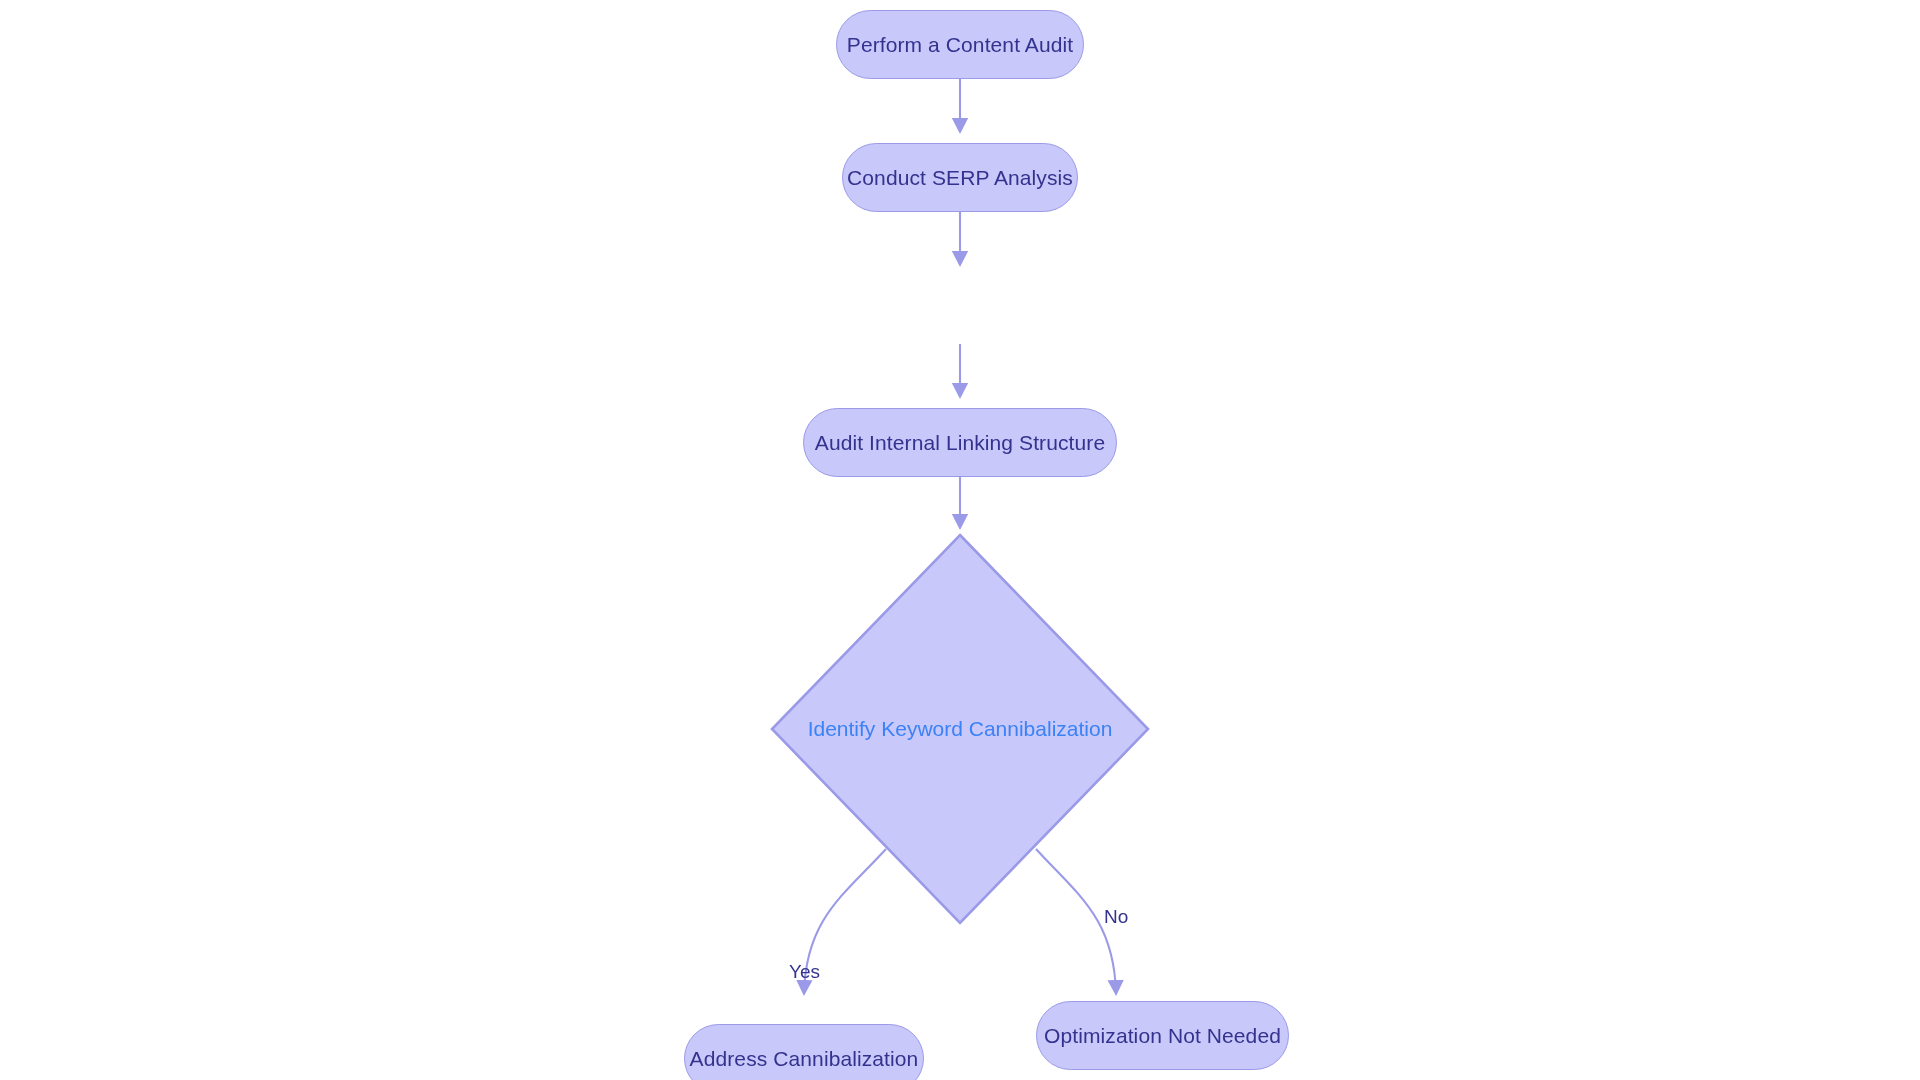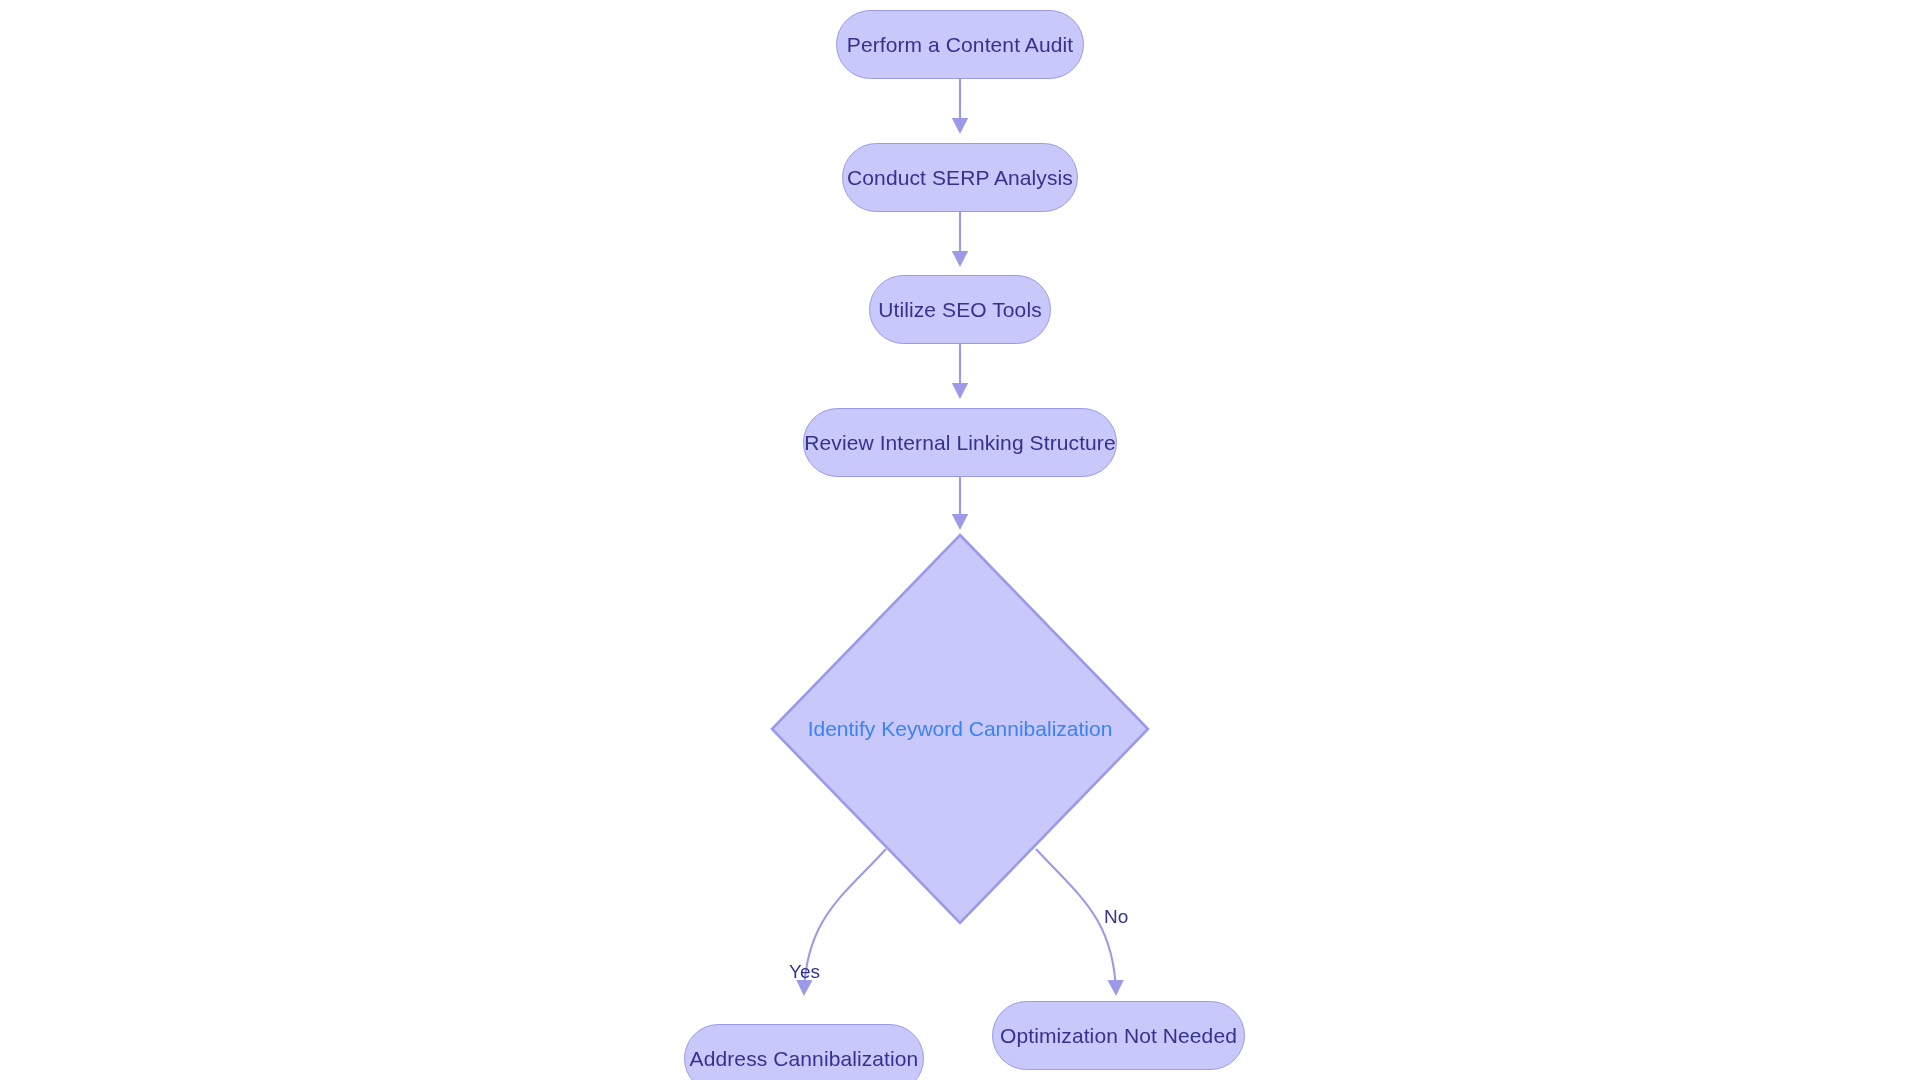--- a/index.html
+++ b/index.html
@@ -116,40 +116,37 @@
   </svg>
 
   <div class="node process" style="left:842px; top:143px; width:236px; height:69px;">
     <span class="node-label">Conduct SERP Analysis</span>
   </div>
 
   <div class="node process" style="left:836px; top:10px; width:248px; height:69px;">
     <span class="node-label">Perform a Content Audit</span>
   </div>
 
-  <div class="node process" style="left:869px; top:275px; width:182px; height:69px;">
-    <span class="node-label">Utilize SEO Tools</span>
-  </div>
 
   <div class="node process" style="left:803px; top:408px; width:314px; height:69px;">
-    <span class="node-label">Review Internal Linking Structure</span>
+    <span class="node-label">Audit Internal Linking Structure</span>
   </div>
 
   <div class="decision-wrap" style="left:770px; top:533px; width:380px; height:392px;">
     <svg class="decision-shape" viewBox="0 0 380 392" preserveAspectRatio="none" aria-hidden="true">
       <polygon points="190,2 378,196 190,390 2,196" fill="#c8c8fa" stroke="#9a9ae8" stroke-width="2.6"></polygon>
     </svg>
     <div class="decision-text">Identify Keyword Cannibalization</div>
   </div>
 
   <div class="edge-label" style="left:789px; top:951px;margin-top:10px;">Yes</div>
 
   <div class="edge-label" style="left:1104px; top:906px;">No</div>
 
   <div class="node process" style="left:684px; top:1001px; width:240px; height:69px;margin-top:23px;">
     <span class="node-label">Address Cannibalization</span>
   </div>
 
-  <div class="node process" style="left:992px; top:1001px; width:253px; height:69px;">
+  <div class="node process" style="left:1036px; top:1001px; width:253px; height:69px;">
     <span class="node-label">Optimization Not Needed</span>
   </div>
 
 </div>
 
 </body></html>

